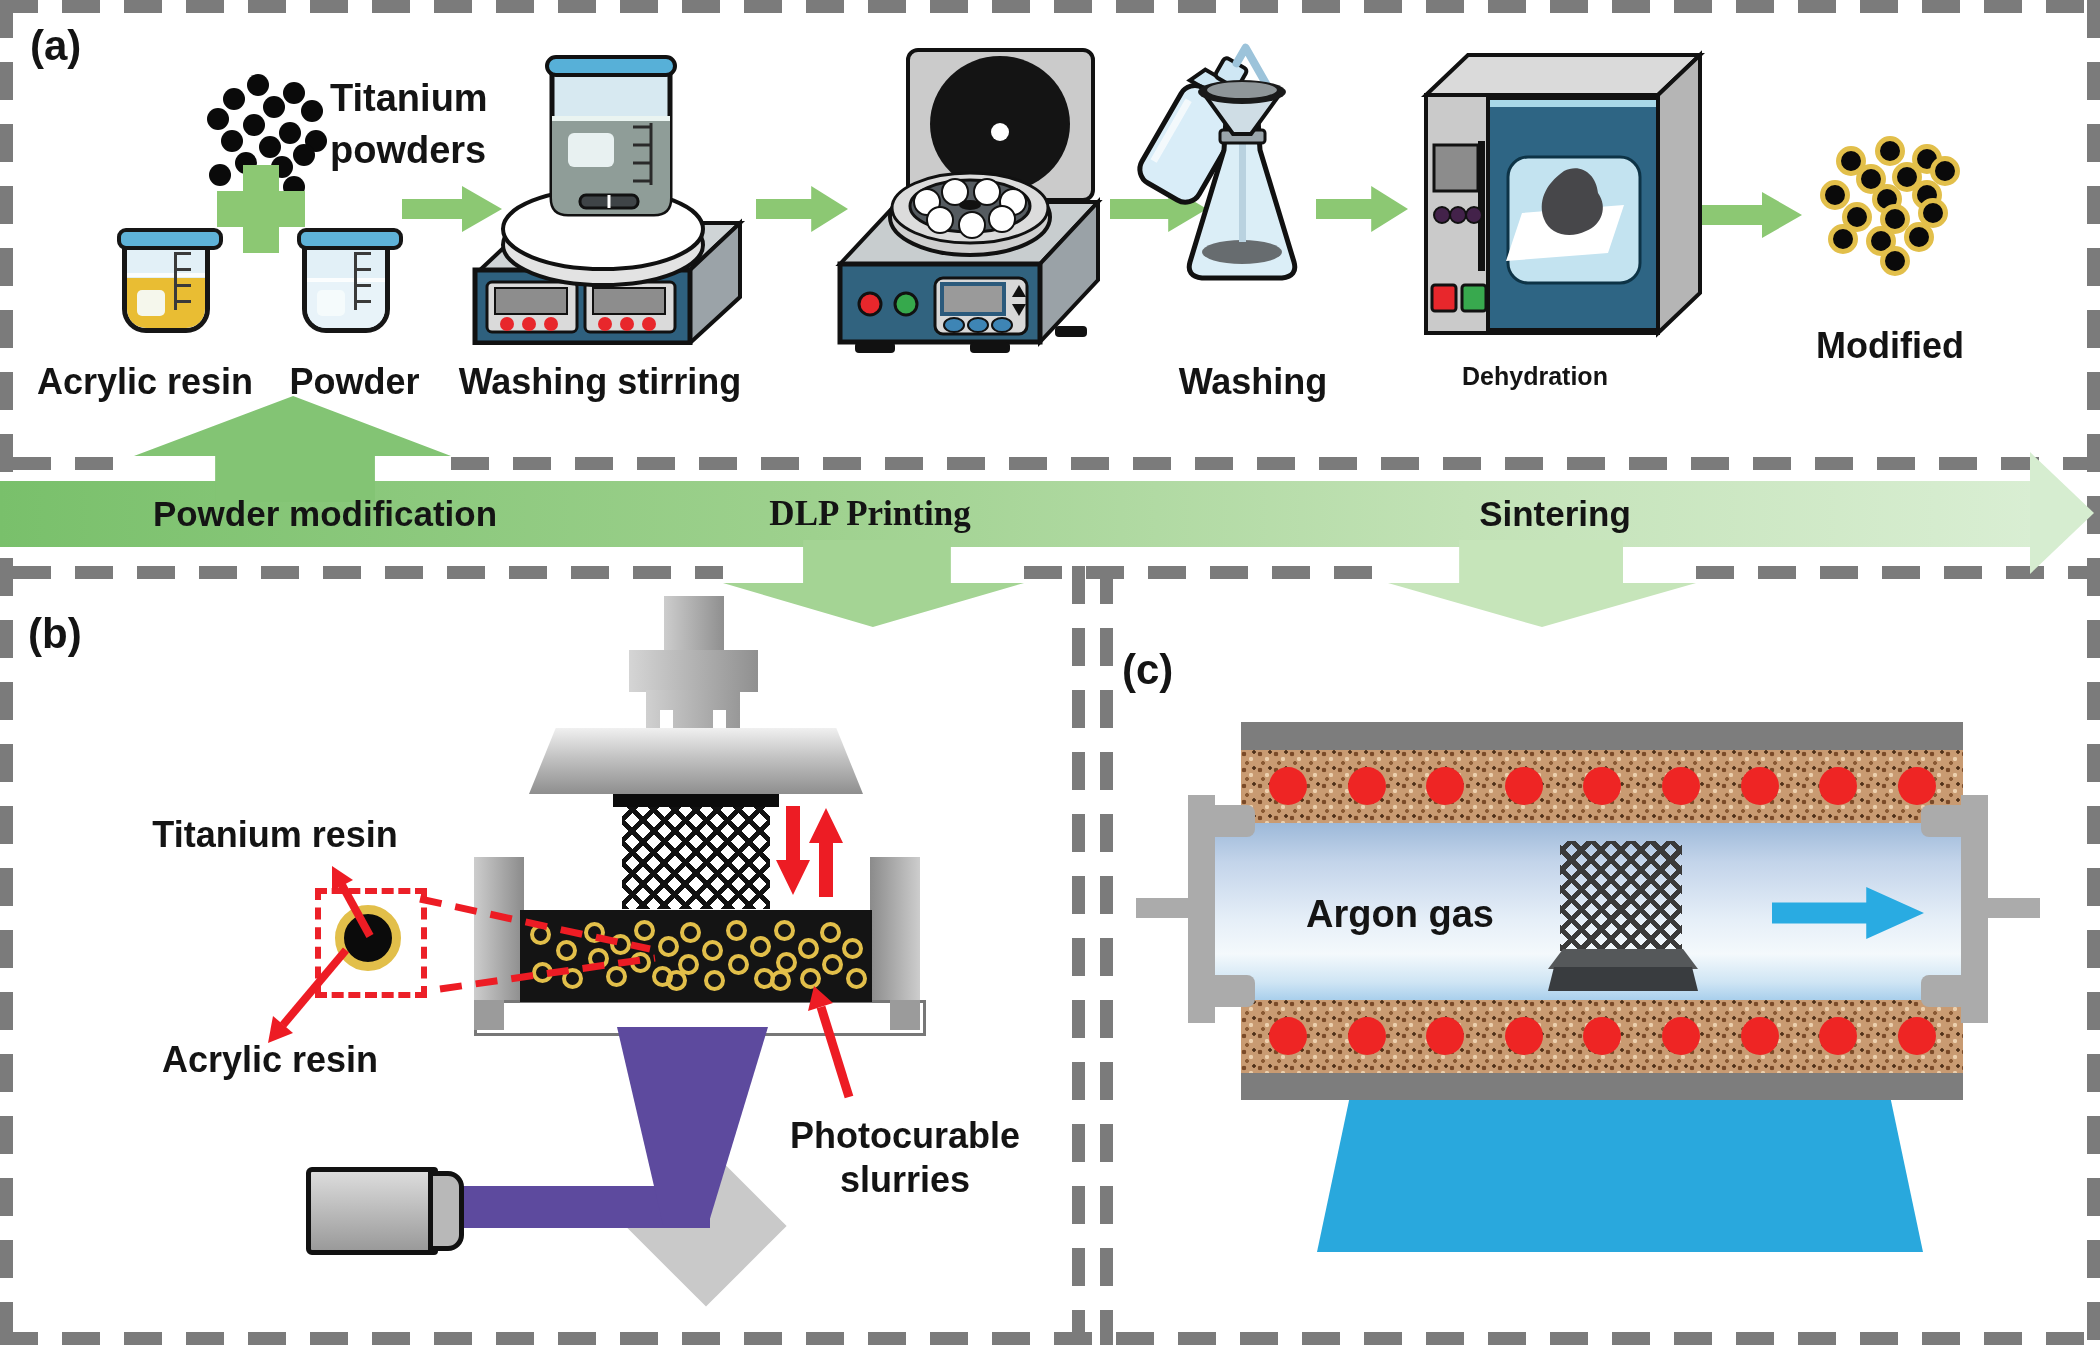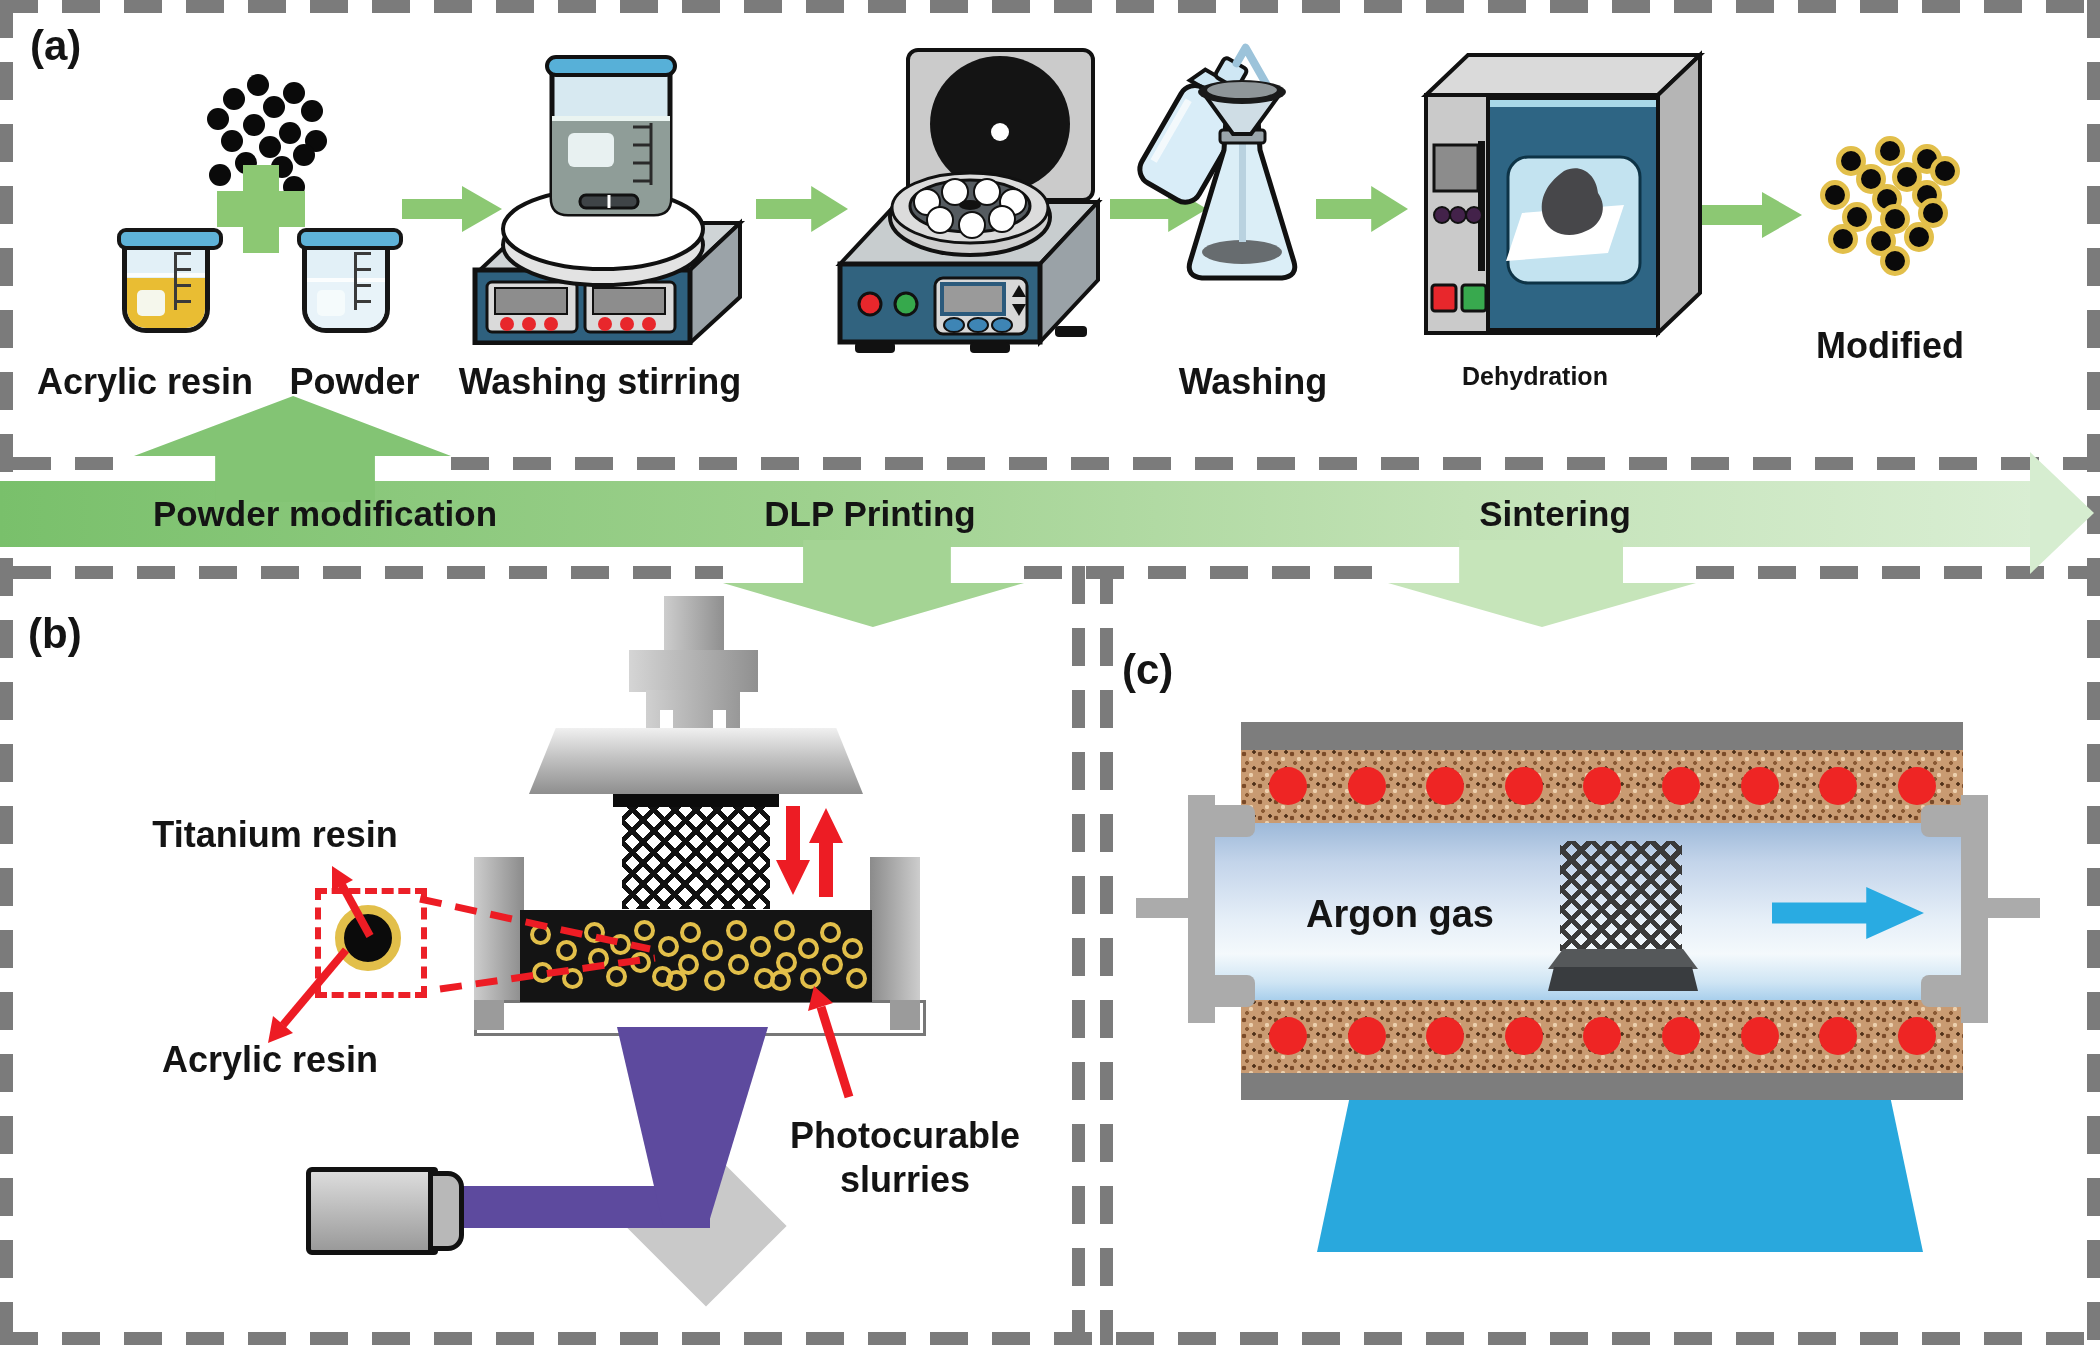--- a/index.html
+++ b/index.html
@@ -72,21 +72,21 @@
        background:linear-gradient(90deg,#79c06b 0%,#9ed18e 40%,#c2e2b6 72%,#d9eed3 100%);"></div>
   <div class="abs" style="left:2030px;top:452px;width:64px;height:122px;background:#d6edd0;
        clip-path:polygon(0 0,100% 50%,0 100%);"></div>
   <div class="abs" style="left:134px;top:396px;width:317px;height:106px;background:#83c474;
        clip-path:polygon(50.2% 0,100% 56.6%,76% 56.6%,76% 100%,25.6% 100%,25.6% 56.6%,0 56.6%);"></div>
   <div class="abs" style="left:723px;top:540px;width:301px;height:88px;background:#a4d494;
        clip-path:polygon(26.6% 0,75.7% 0,75.7% 48.9%,100% 48.9%,49.8% 98.9%,0 48.9%,26.6% 48.9%);"></div>
   <div class="abs" style="left:1388px;top:540px;width:308px;height:88px;background:#c6e5ba;
        clip-path:polygon(23.1% 0,76.3% 0,76.3% 48.9%,100% 48.9%,50% 98.9%,0 48.9%,23.1% 48.9%);"></div>
   <div class="lbl" style="left:100px;top:494px;width:450px;font-size:35px;">Powder modification</div>
-  <div class="lbl" style="left:700px;top:494px;width:340px;font-size:35px;">DLP Printing</div>
+  <div class="lbl" style="left:700px;top:494px;width:340px;font-size:35px;font-family:Liberation Serif, serif;">DLP Printing</div>
   <div class="lbl" style="left:1380px;top:494px;width:350px;font-size:35px;text-align:center;">Sintering</div>
 
   <div class="panel-letter" style="left:30px;top:22px;">(a)</div>
 
   <div class="abs" style="left:205px;top:72px;width:125px;height:128px;">
       <div class="dot" style="left: 42px; top: 2px;"></div>
       <div class="dot" style="left: 78px; top: 10px;"></div>
       <div class="dot" style="left: 18px; top: 16px;"></div>
       <div class="dot" style="left: 58px; top: 24px;"></div>
       <div class="dot" style="left: 96px; top: 28px;"></div>
@@ -96,20 +96,24 @@
       <div class="dot" style="left: 100px; top: 58px;"></div>
       <div class="dot" style="left: 16px; top: 58px;"></div>
       <div class="dot" style="left: 54px; top: 64px;"></div>
       <div class="dot" style="left: 88px; top: 72px;"></div>
       <div class="dot" style="left: 30px; top: 80px;"></div>
       <div class="dot" style="left: 66px; top: 84px;"></div>
       <div class="dot" style="left: 4px; top: 92px;"></div>
       <div class="dot" style="left: 44px; top: 98px;"></div>
       <div class="dot" style="left: 78px; top: 104px;"></div>
     </div>
+  <div class="lbl" style="left:330px;top:72px;width:260px;font-size:38px;text-align:left;line-height:52px;">
+    <div>Titanium</div>
+    <div>powders</div>
+  </div>
 
   <div class="beaker" style="left:120px;top:228px;">
     <div class="rim"></div>
     <div class="glass">
       <div class="liquid" style="height:58%;background:#e9bd33;"></div>
       <div class="surf" style="top:36%;"></div>
       <div class="blabel"></div>
       <div class="ticks"></div>
     </div>
   </div>

